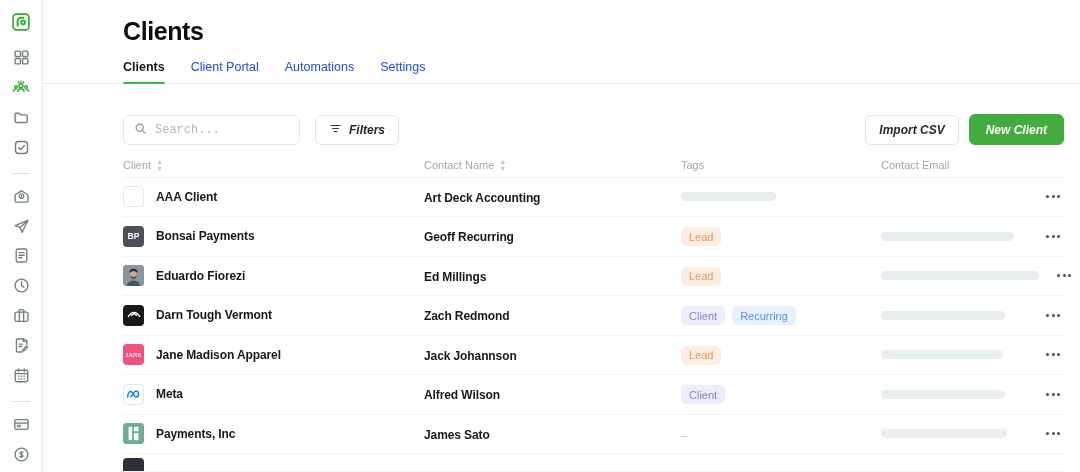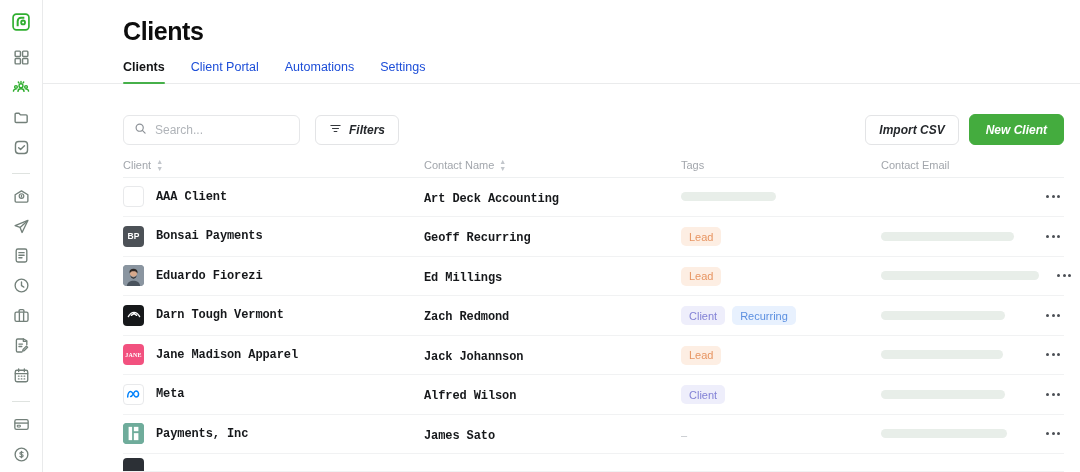--- a/index.html
+++ b/index.html
@@ -70,21 +70,21 @@
   }
   .search-box {
     width: 177px; height: 30px;
     border: 1px solid #e6e7e9; border-radius: 6px;
     display: flex; align-items: center; gap: 8px;
     padding: 0 10px;
     background: #fff;
   }
   .search-box input {
     border: none; outline: none; font-size: 12px;
-    font-family: Liberation Sans, sans-serif;
+    font-family: Liberation Mono, monospace;
     color: #15803d; width: 100%; background: transparent;
   }
   .search-box input::placeholder { color: #b0b4b9; }
 
   .btn {
     height: 30px; border: 1px solid #e3e4e6; border-radius: 6px;
     background: #fff; font-size: 12px; font-weight: 700; color: #25282c;
     display: inline-flex; align-items: center; justify-content: center; gap: 7px;
     padding: 0 13px; cursor: pointer;
     font-family: "Liberation Sans", sans-serif;
@@ -128,21 +128,21 @@
     width: 21px; height: 21px; border-radius: 4px;
     flex: 0 0 21px;
     display: flex; align-items: center; justify-content: center;
     font-size: 8.5px; font-weight: 700; color: #fff;
     overflow: hidden;
     background: #fff;
   }
   .avatar.empty { border: 1px solid #e8e9eb; }
   .client-name, .contact-name {
     font-size: 12px; font-weight: 700; color: #16181b;
-    letter-spacing: -0.1px; white-space: nowrap; font-family: Liberation Mono, monospace;
+    letter-spacing: -0.1px; white-space: nowrap;
   }
 
   .tag {
     display: inline-flex; align-items: center;
     height: 19px; padding: 0 8px; border-radius: 5px;
     font-size: 11px; font-weight: 400;
     margin-right: 7px;
   }
   .tag-recurring { background: #e8f1fe; color: #5b8fe0; }
   .tag-client    { background: #eeeefb; color: #8382d6; }

